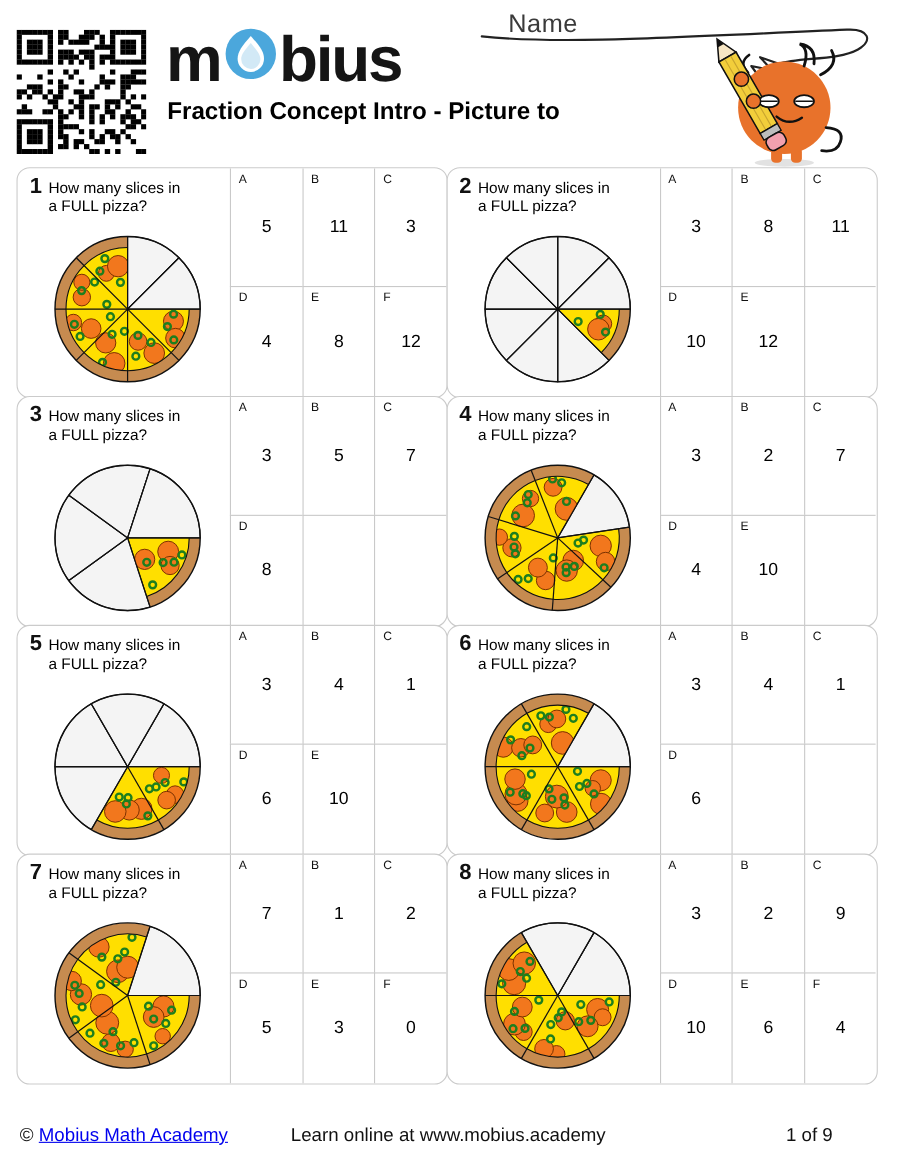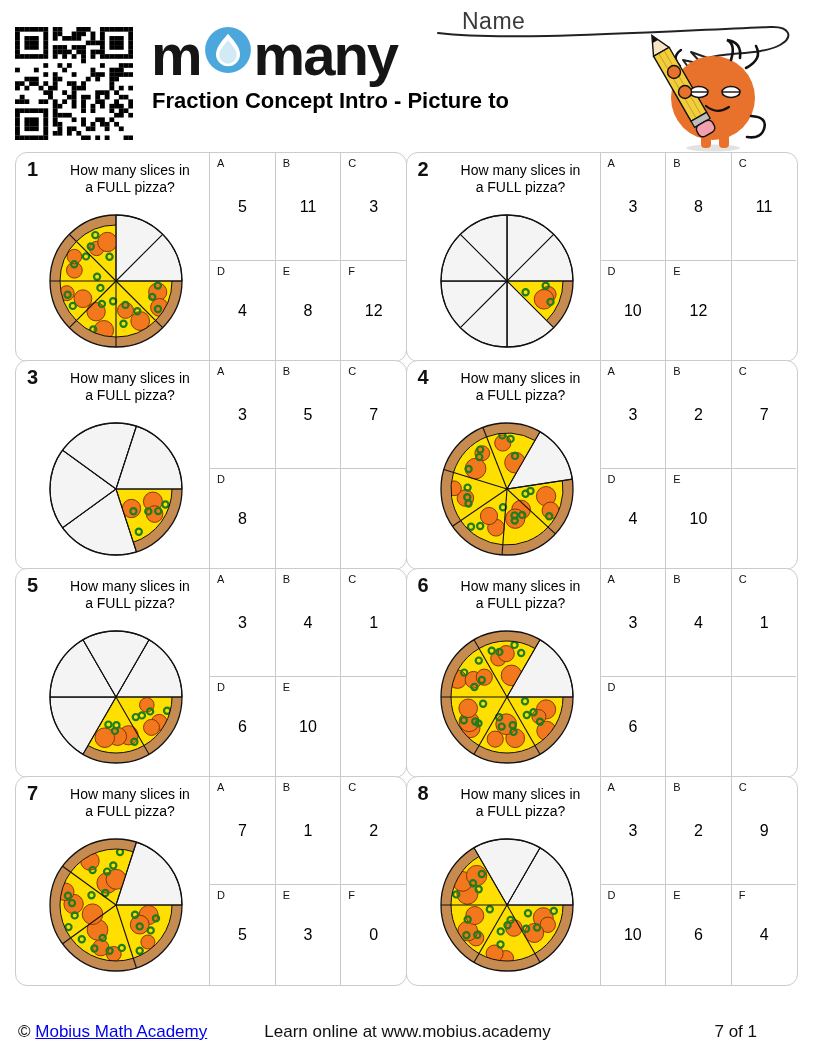--- a/index.html
+++ b/index.html
@@ -14,21 +14,21 @@
   .logo .oicon{margin:0 2px 1px 3px;}
   .title{position:absolute;left:152px;top:88px;margin:0;font-size:22px;line-height:26px;font-weight:bold;color:#000;}
   .name-label{position:absolute;left:462px;top:8px;font-size:23px;color:#3a3a3a;letter-spacing:0.5px;}
   .scribble{position:absolute;left:418px;top:0;width:397px;height:152px;pointer-events:none;}
 
   
   #problems{position:absolute;left:15px;top:152px;width:784px;height:838px;}
   .problem{position:absolute;width:392px;height:209.5px;border:1.5px solid #cbcbcb;
            border-radius:12px;box-sizing:border-box;background:#fff;overflow:hidden;}
   .p-num{position:absolute;left:11px;top:5px;font-size:20px;font-weight:bold;}
-  .p-q{position:absolute;left:28px;top:9px;width:172px;text-align:center;font-size:14px;line-height:16.5px;color:#000;}
+  .p-q{position:absolute;left:28px;top:9px;width:172px;font-size:14px;line-height:16.5px;color:#000;}
   .p-pizza{position:absolute;left:30px;top:58px;width:140px;height:140px;}
   .p-pizza svg{display:block;}
   .p-answers{position:absolute;right:0;top:0;width:197px;height:100%;
              display:grid;grid-template-columns:1fr 1fr 1fr;grid-template-rows:107px 1fr;}
   .a-cell{position:relative;border-left:1px solid #c9c9c9;box-sizing:border-box;
           display:flex;align-items:center;justify-content:center;}
   .a-cell.row2{border-top:1px solid #c9c9c9;}
   .a-letter{position:absolute;left:7px;top:4px;font-size:11px;color:#111;}
   .a-value{font-size:16px;color:#000;}
 
@@ -329,21 +329,21 @@
   <div class="brand">
     <div class="logo">
       <span>m</span>
       <span class="oicon">
         <svg width="48" height="48" viewBox="0 0 44 44">
           <circle cx="22" cy="22" r="21" fill="#4BA7DC"></circle>
           <path d="M22 7 C29 15 33 20 33 26 A 11 11 0 1 1 11 26 C 11 20 15 15 22 7 Z" fill="#ffffff"></path>
           <path d="M22 13 C27 19 30 22.5 30 26.5 A 8 8 0 1 1 14 26.5 C 14 22.5 17 19 22 13 Z" fill="#4BA7DC" opacity="0.25"></path>
         </svg>
       </span>
-      <span>many</span>
+      <span>bius</span>
     </div>
   </div>
 
   <h1 class="title">
     <span>Fraction Concept Intro - Picture to</span><br>
   </h1>
 
   <div class="name-label">Name</div>
 
   <svg class="scribble" viewBox="0 0 397 152">
@@ -1101,15 +1101,15 @@
         </div>
     </div>
     </main>
 
   <div class="footer">
     <div class="f-left">
       <span>©</span>
       <a href="#">Mobius Math Academy</a>
     </div>
     <div class="f-center">Learn online at www.mobius.academy</div>
-    <div class="f-right">7 of 1</div>
+    <div class="f-right">1 of 9</div>
   </div>
 </div>
 
 </body></html>

